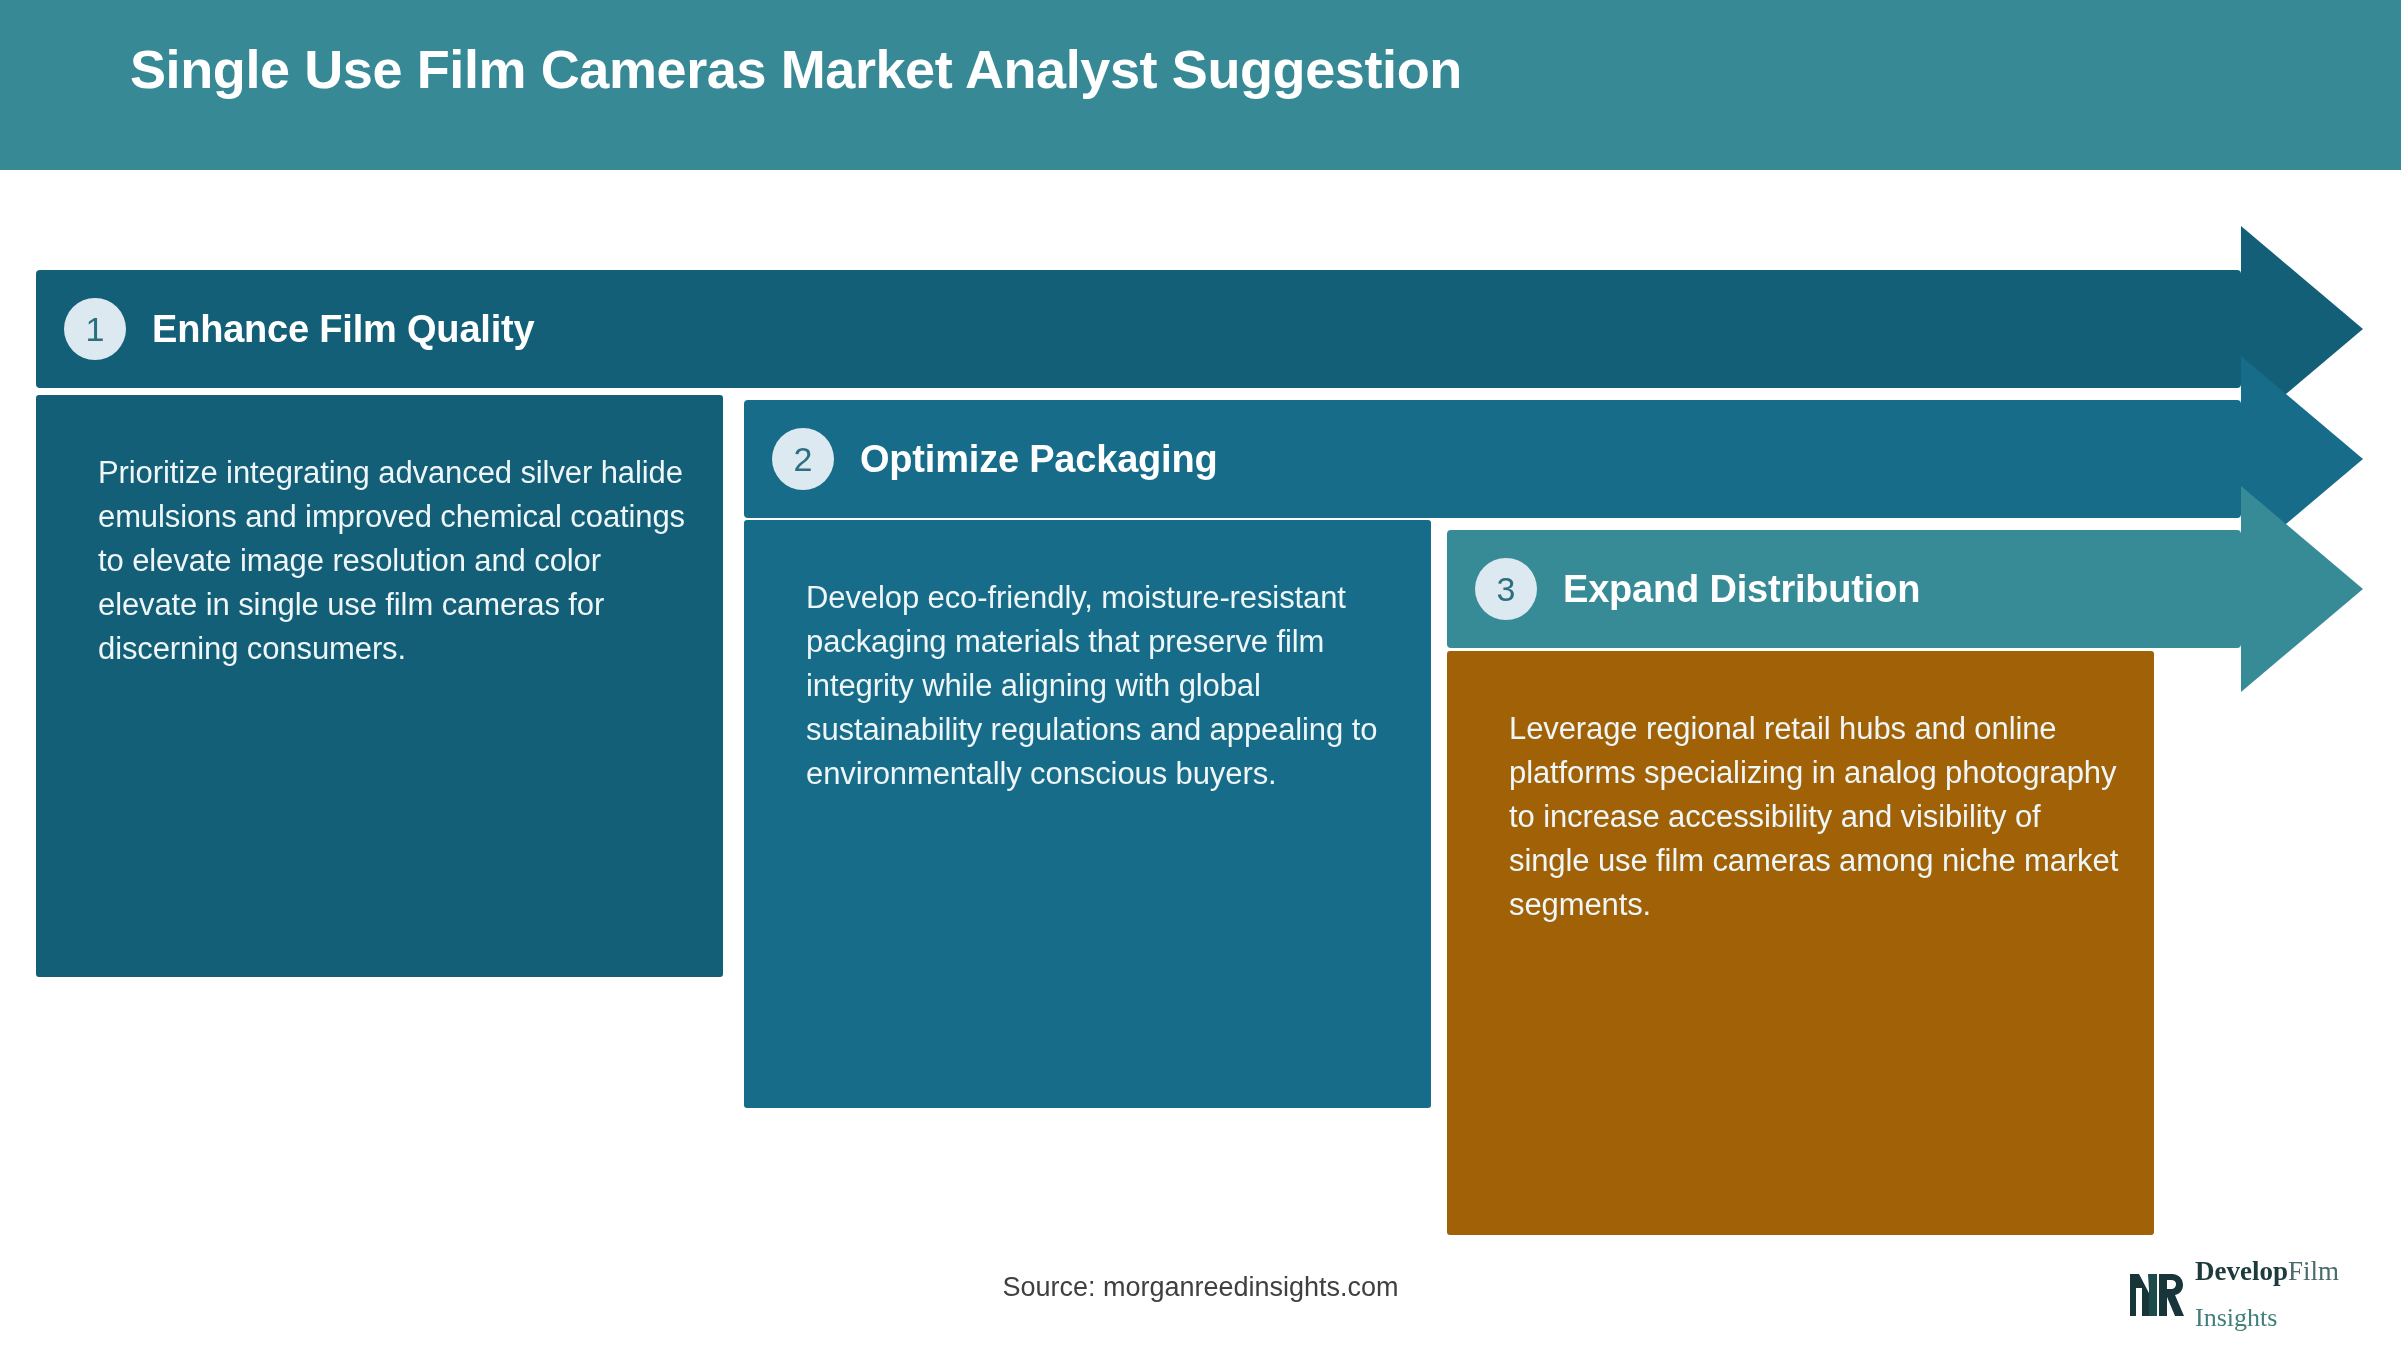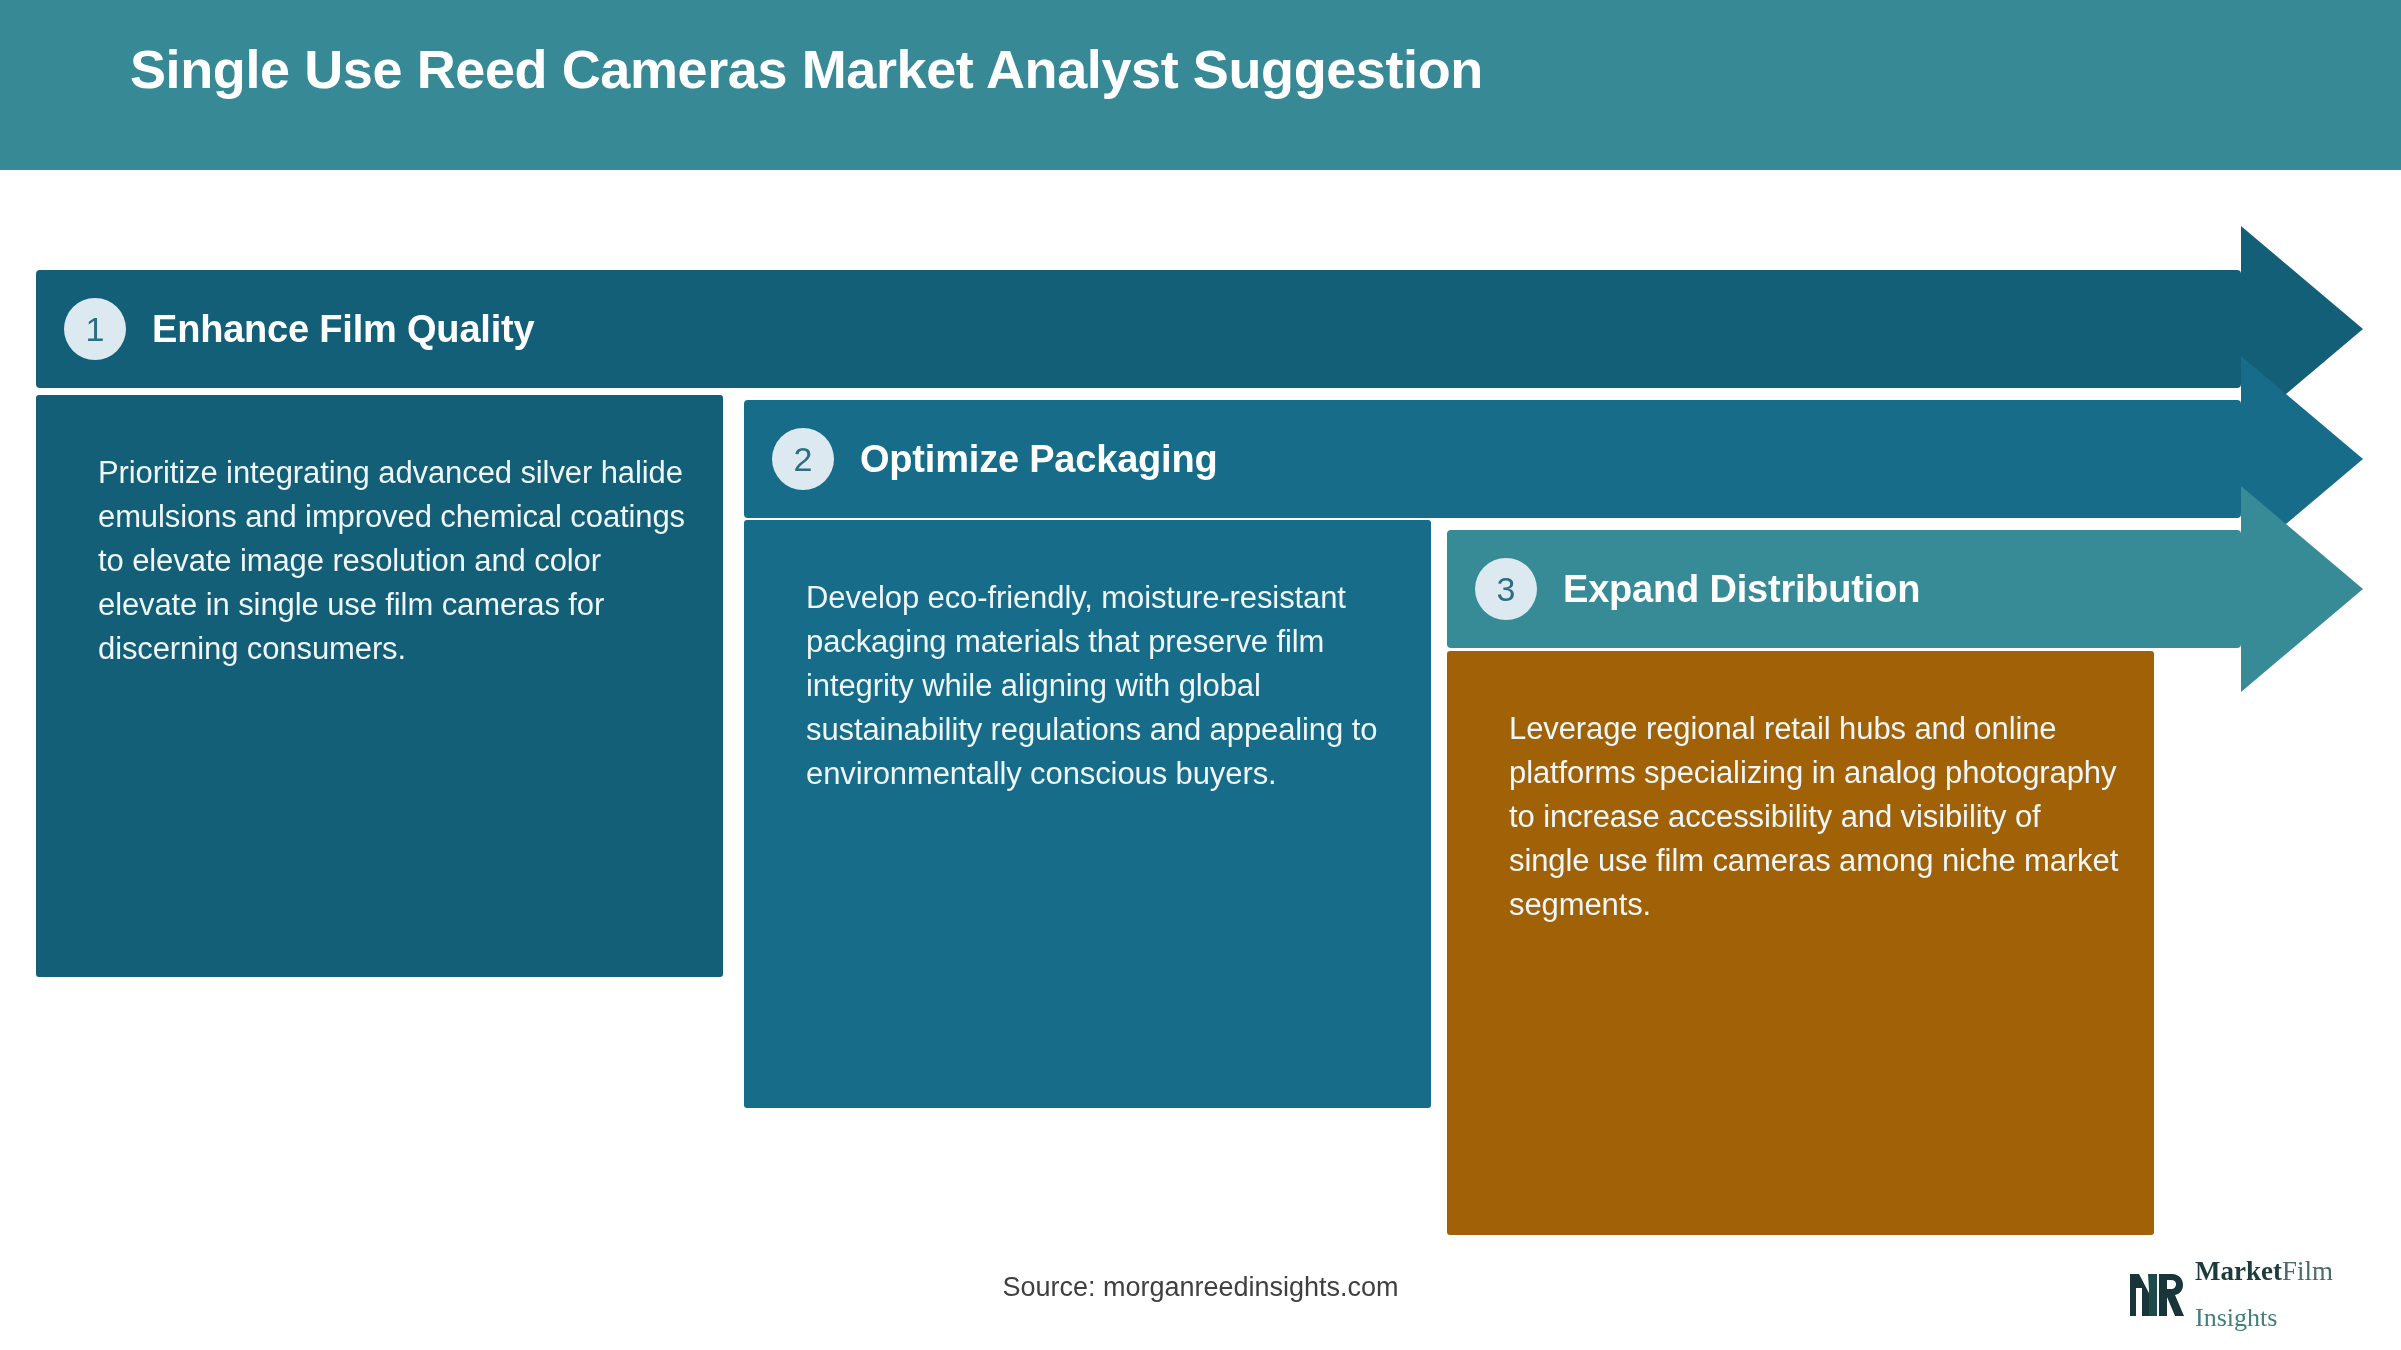--- a/index.html
+++ b/index.html
@@ -156,21 +156,21 @@
     color: #3f7f7c;
     margin-top: 20px;
   }
 </style>
 </head>
 <body>
 
 <div id="canvas">
 
   <div id="header-bar">
-    <div id="header-title">Single Use Reed Cameras Market Analyst Suggestion</div>
+    <div id="header-title">Single Use Film Cameras Market Analyst Suggestion</div>
   </div>
 
   <div class="arrow-row" id="row-1" style="left:36px; top:270px; width:2205px;">
     <div class="arrow-body" style="width:2205px; background:#145f78;"></div>
     <div class="arrow-head" style="left:2205px; border-left:122px solid #145f78;"></div>
   </div>
   <div class="band-label" style="left:36px; top:270px; width:900px;">
     <div class="badge">1</div>
     <div class="band-title">Enhance Film Quality</div>
   </div>
@@ -204,18 +204,18 @@
 
   <div id="source-note">Source: morganreedinsights.com</div>
 
   <div id="logo">
     <svg id="logo-mark" viewBox="0 0 56 46">
       <path d="M2 44 L2 2 L11 2 L22 23 L22 44 L14 44 L14 16 L8 16 L8 44 Z" fill="#18363a"></path>
       <path d="M20 2 L29 2 L29 44 L21 44 L21 18 Z" fill="#1d4b4a"></path>
       <path d="M31 2 L44 2 C51 2 55 7 55 13 C55 18 52 22 47 23 L56 44 L47 44 L39 25 L39 17 L43 17 C46 17 48 15 48 12 C48 9.5 46 8 43 8 L39 8 L39 44 L31 44 Z" fill="#18363a"></path>
     </svg>
     <div id="logo-words">
-      <div class="logo-line1"><span>Market</span><span class="reed">Film</span></div>
+      <div class="logo-line1"><span>Develop</span><span class="reed">Film</span></div>
       <div class="logo-line2">Insights</div>
     </div>
   </div>
 
 </div>
 
 </body></html>

